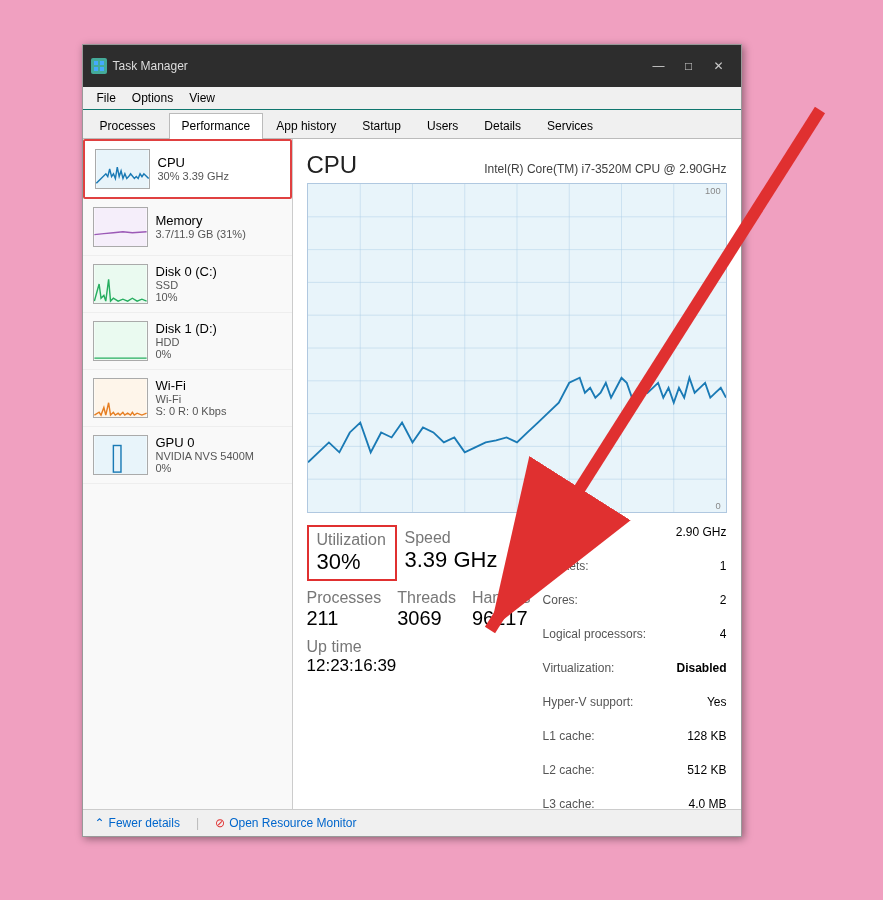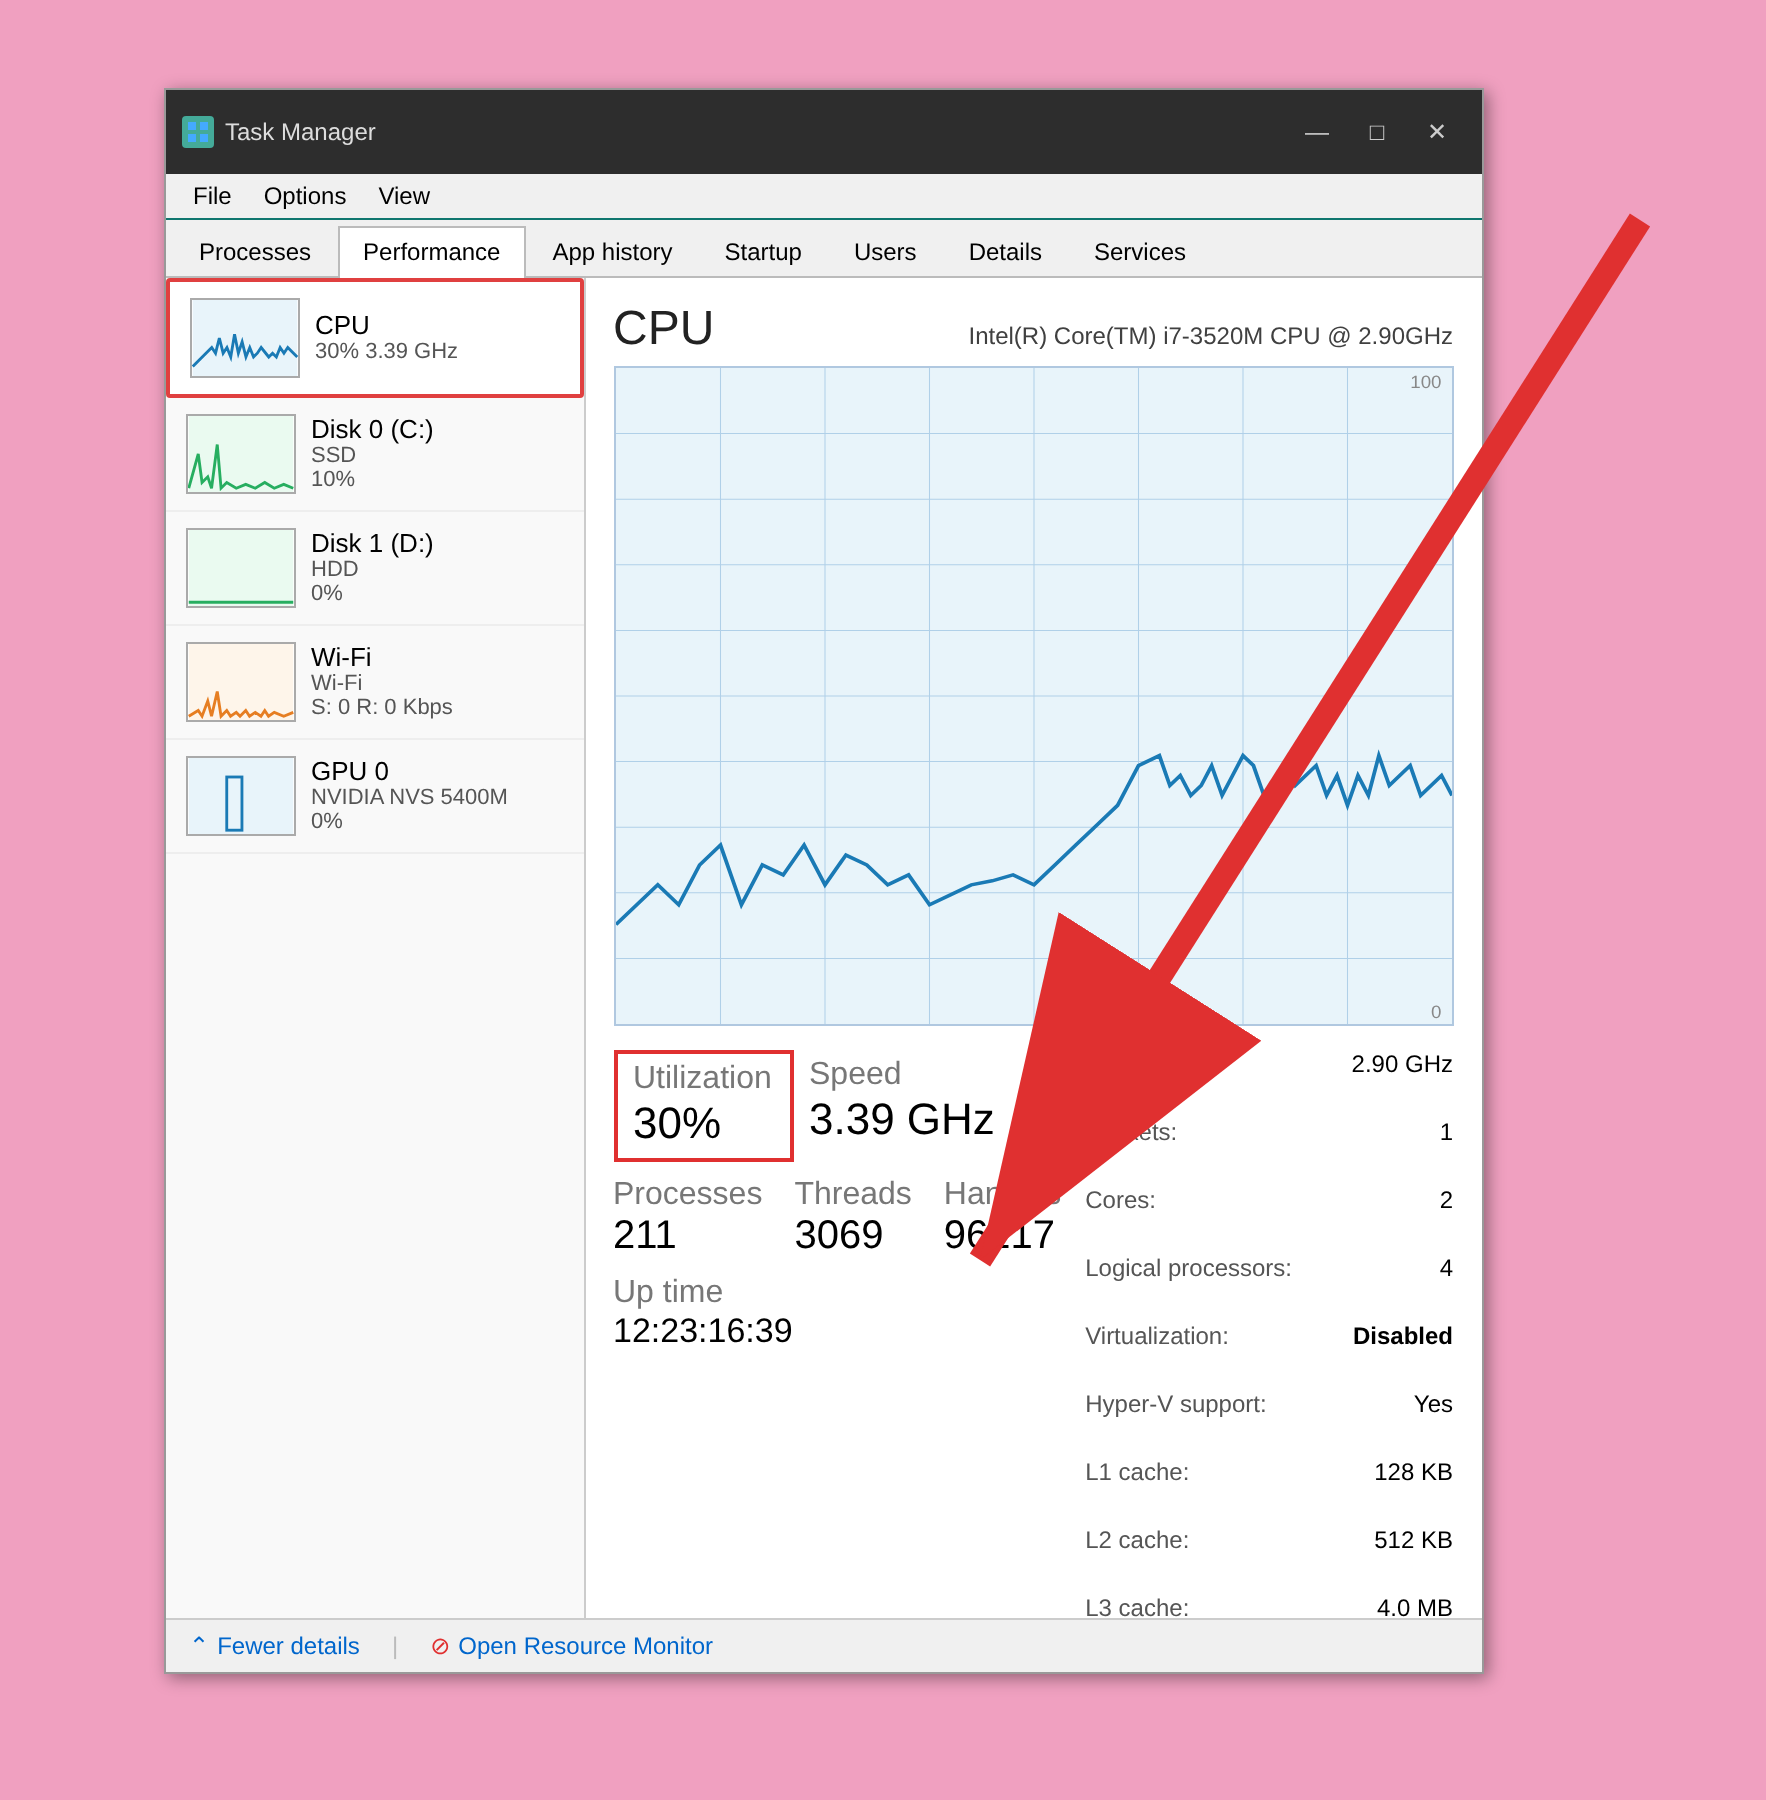--- a/index.html
+++ b/index.html
@@ -282,20 +282,32 @@
             <rect width="55" height="40" fill="#e8f4fa"></rect>
             <polyline points="0,35 5,30 10,25 12,28 14,20 16,28 18,25 20,30 22,18 24,28 26,22 28,30 30,25 32,30 34,28 36,25 40,30 42,28 44,30 46,25 48,28 50,25 55,30" fill="none" stroke="#1a7ab5" stroke-width="1.5"></polyline>
           </svg>
         </div>
         <div class="sidebar-info">
           <div class="device-name">CPU</div>
           <div class="device-detail">30% 3.39 GHz</div>
         </div>
       </div>
 
+      <div class="sidebar-item">
+        <div class="mini-graph">
+          <svg viewBox="0 0 55 40" xmlns="http://www.w3.org/2000/svg">
+            <rect width="55" height="40" fill="#f5eefa"></rect>
+            <polyline points="0,28 10,27 20,26 30,25 40,26 55,25" fill="none" stroke="#9b59b6" stroke-width="1.5"></polyline>
+          </svg>
+        </div>
+        <div class="sidebar-info">
+          <div class="device-name">Memory</div>
+          <div class="device-detail">3.7/11.9 GB (31%)</div>
+        </div>
+      </div>
 
       <div class="sidebar-item">
         <div class="mini-graph">
           <svg viewBox="0 0 55 40" xmlns="http://www.w3.org/2000/svg">
             <rect width="55" height="40" fill="#eafaf0"></rect>
             <polyline points="0,38 5,20 7,35 10,32 12,38 15,15 17,38 20,35 25,38 30,36 35,38 40,35 45,38 50,36 55,38" fill="none" stroke="#27ae60" stroke-width="1.5"></polyline>
           </svg>
         </div>
         <div class="sidebar-info">
           <div class="device-name">Disk 0 (C:)</div>

